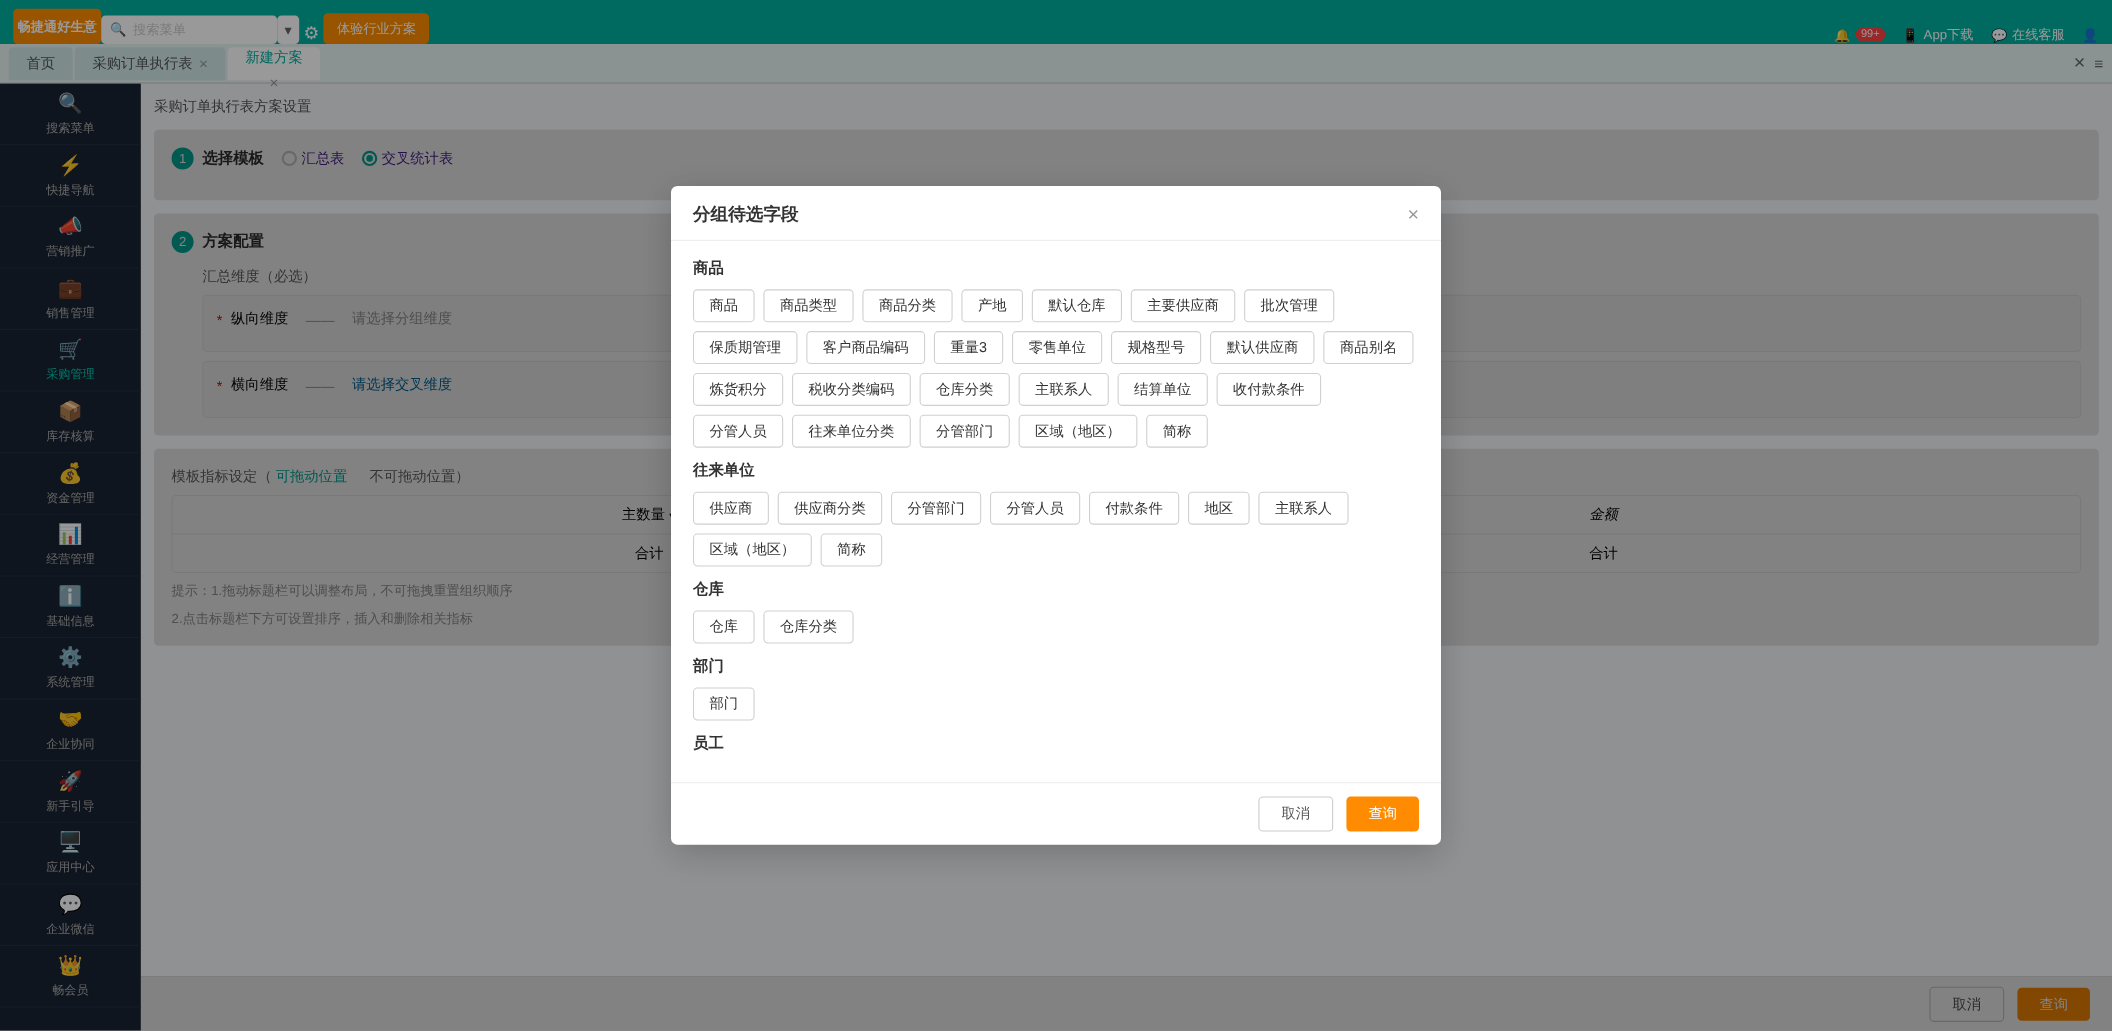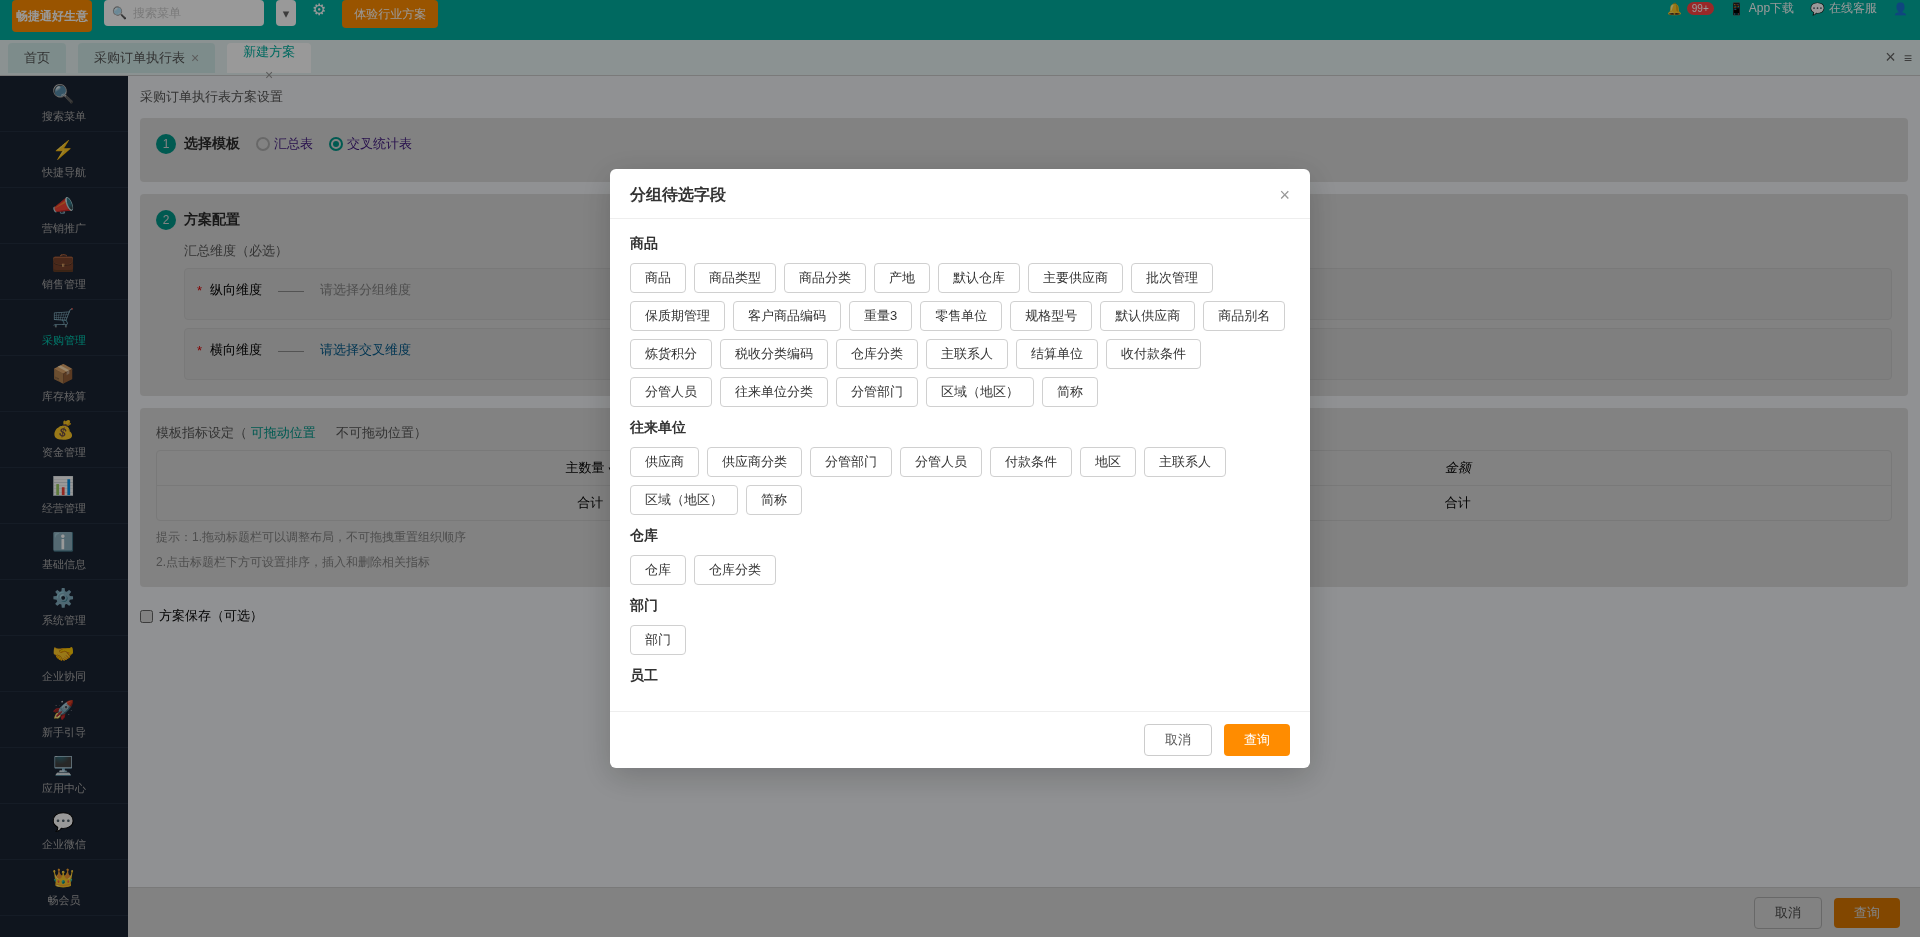--- a/index.html
+++ b/index.html
@@ -1,30 +1,30 @@
 <!DOCTYPE html>
 <html><head>
   <meta charset="utf-8">
   <style>
     * { box-sizing: border-box; margin: 0; padding: 0; }
     body { font-family: "Microsoft YaHei", "PingFang SC", Arial, sans-serif; font-size: 13px; background: #f0f2f5; overflow: hidden; width: 1920px; height: 937px; }
 
     
-    .top-bar { height: 40px; background: #00b0a0; display: flex; align-items: flex-start; padding: 0 12px; gap: 12px; }
+    .top-bar { height: 40px; background: #00b0a0; display: flex; align-items: flex-end; padding: 0 12px; gap: 0; }
     .top-logo { width: 80px; height: 32px; background: #ff8c00; border-radius: 4px; display: flex; align-items: center; justify-content: center; color: white; font-size: 12px; font-weight: bold; }
     .top-search { flex: 0 0 160px; background: white; border-radius: 4px; height: 26px; display: flex; align-items: center; padding: 0 8px; color: #999; font-size: 12px; }
     .top-dropdown { background: white; border-radius: 4px; height: 26px; width: 20px; display: flex; align-items: center; justify-content: center; color: #666; }
     .top-gear { color: white; font-size: 16px; cursor: pointer; padding: 0 4px; }
     .top-trial-btn { background: #ff8c00; color: white; border: none; border-radius: 4px; height: 28px; padding: 0 12px; font-size: 12px; cursor: pointer; }
     .top-right { margin-left: auto; display: flex; align-items: center; gap: 16px; color: white; font-size: 12px; }
     .top-right-item { display: flex; align-items: center; gap: 4px; cursor: pointer; }
     .badge { background: #ff4444; color: white; border-radius: 10px; padding: 1px 5px; font-size: 10px; }
 
     
-    .tab-bar { height: 36px; background: #e8f4f3; display: flex; align-items: center; padding: 0 8px; gap: 12px; border-bottom: 1px solid #ccc; }
+    .tab-bar { height: 36px; background: #e8f4f3; display: flex; align-items: center; padding: 0 8px; gap: 2px; border-bottom: 1px solid #ccc; }
     .tab { height: 30px; padding: 0 16px; display: flex; align-items: center; border-radius: 4px 4px 0 0; font-size: 13px; cursor: pointer; gap: 6px; }
     .tab.active { background: white; color: #00b0a0; flex-direction: column; }
     .tab:not(.active) { background: #d0eae8; color: #555; }
     .tab-close { font-size: 14px; color: #999; }
 
     
     .main-layout { display: flex; height: calc(937px - 76px); }
 
     
     .sidebar { width: 128px; background: #1a2332; color: #aaa; display: flex; flex-direction: column; overflow-y: auto; }
@@ -253,24 +253,20 @@
         </div>
         <div style="display:flex;">
           <div style="flex:1;padding:8px 12px;text-align:center;border-right:1px solid #eee;font-size:13px;">合计</div>
           <div style="flex:1;padding:8px 12px;text-align:center;font-size:13px;">合计</div>
         </div>
       </div>
       <div class="hint-text">提示：1.拖动标题栏可以调整布局，不可拖拽重置组织顺序</div>
       <div class="hint-text">2.点击标题栏下方可设置排序，插入和删除相关指标</div>
     </div>
 
-    <div style="display:flex;align-items:center;gap:6px;padding:8px 0;">
-      <input type="checkbox" style="">
-      <span>方案保存（可选）</span>
-    </div>
   </div>
 </div>
 
 <div style="position:fixed;bottom:0;left:128px;right:0;height:50px;background:white;border-top:1px solid #eee;display:flex;align-items:center;justify-content:flex-end;padding:0 20px;gap:12px;z-index:50;filter:brightness(0.85);">
   <button class="btn-cancel">取消</button>
   <button class="btn-confirm">查询</button>
 </div>
 
 <div class="modal-overlay">
   <div class="modal">

